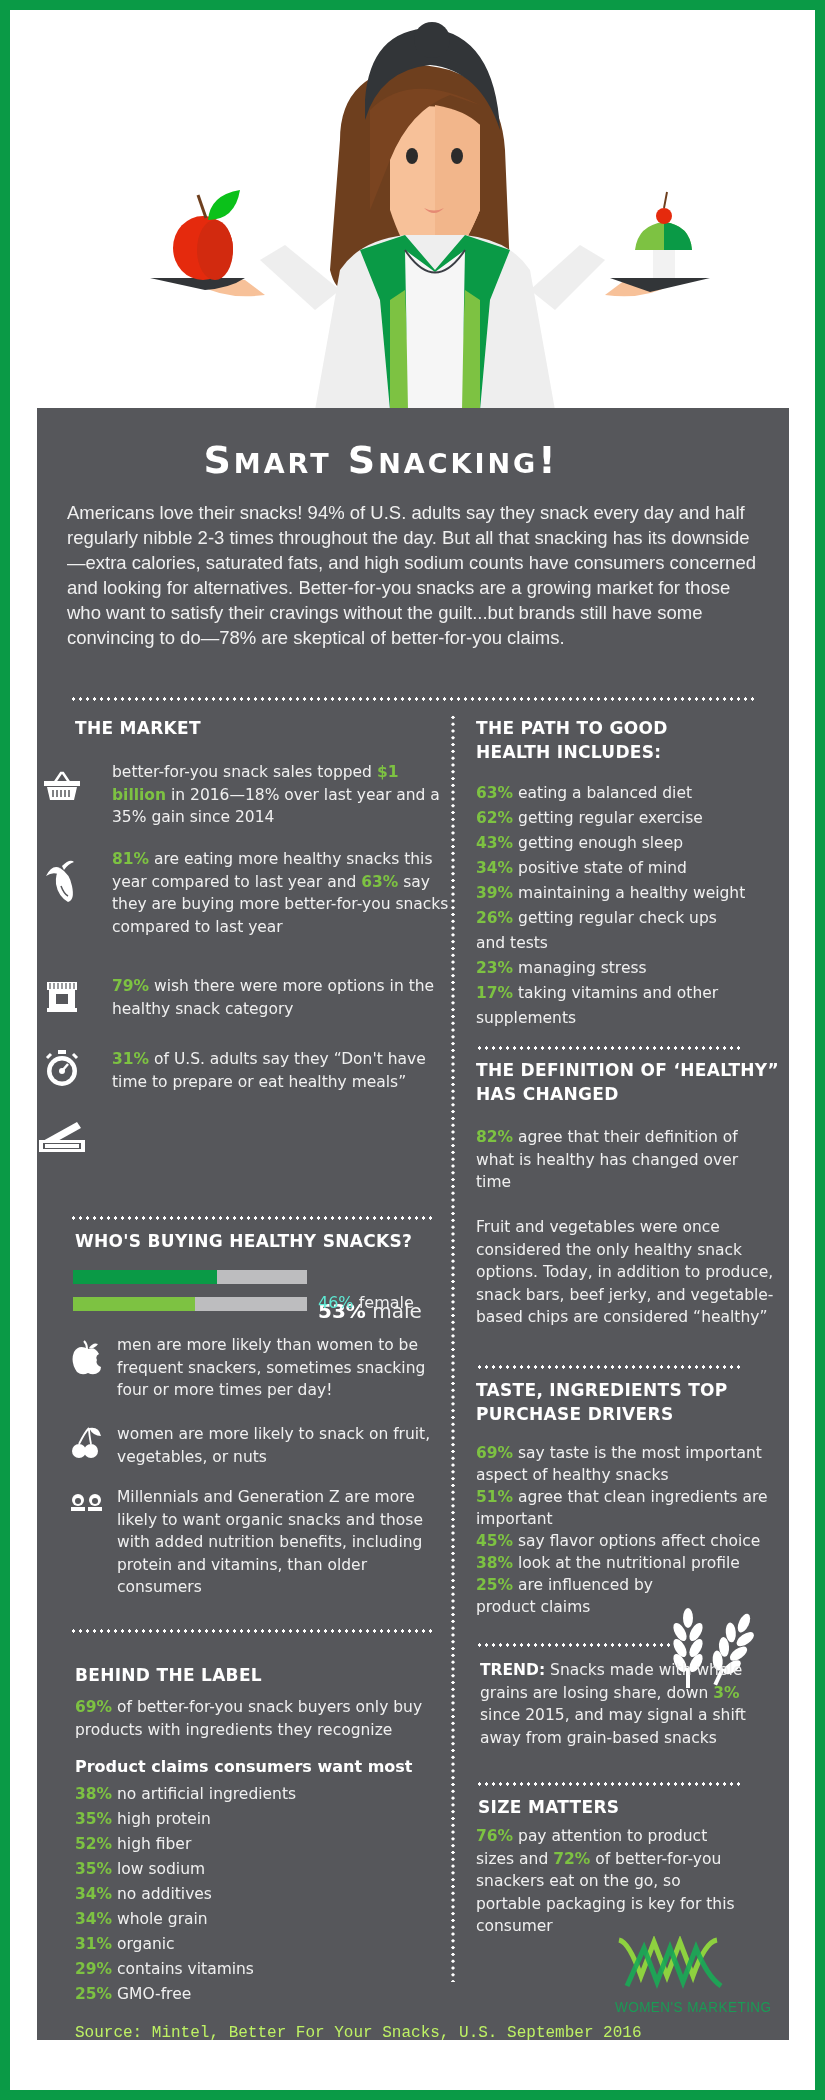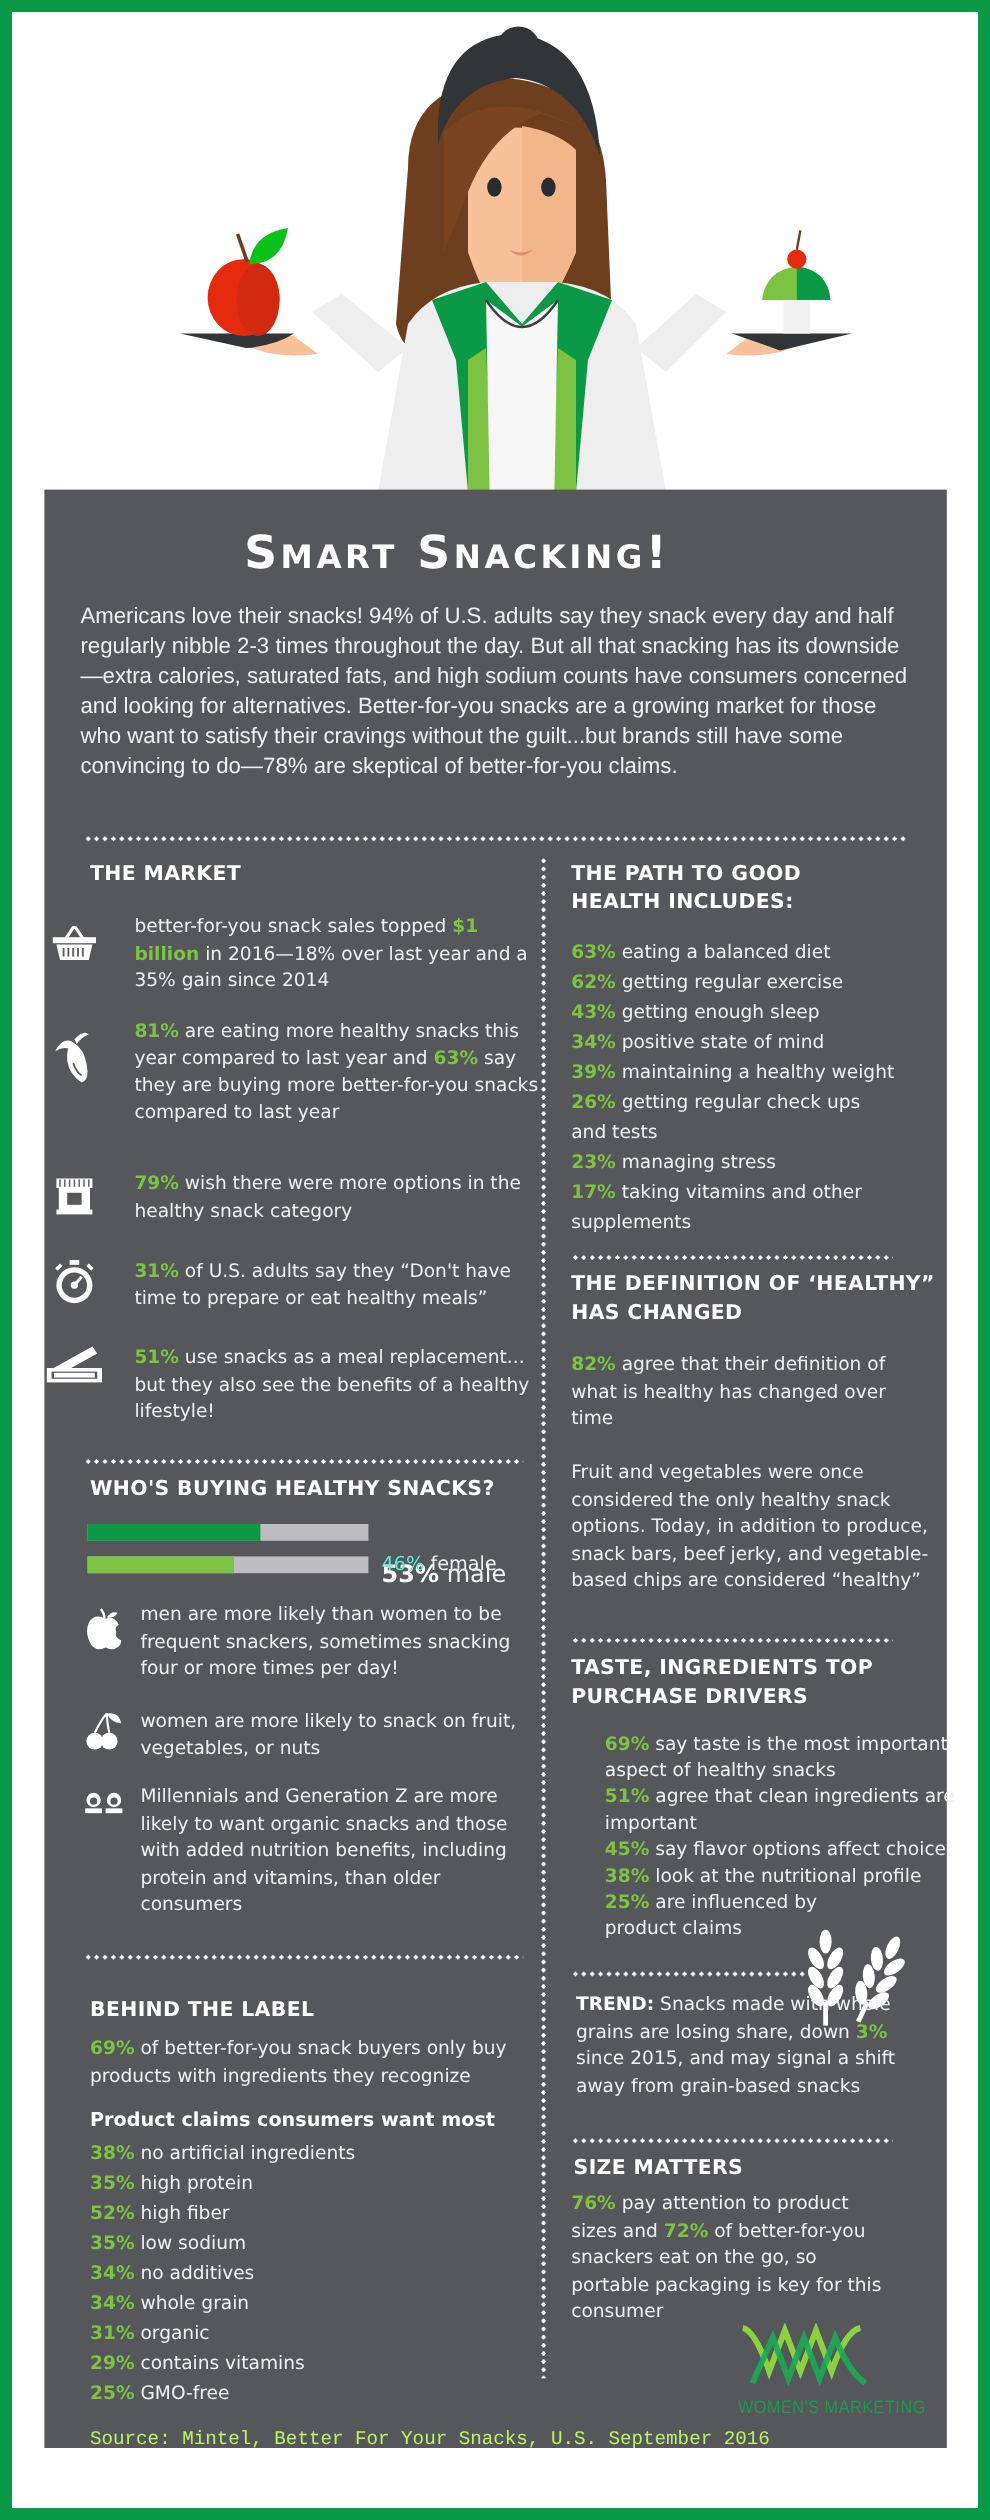--- a/index.html
+++ b/index.html
@@ -129,21 +129,20 @@
   <div class="txt" style="left:75px; top:640px; width:340px;"><span class="g">31%</span><span> of U.S. adults say they “Don't have time to prepare or eat healthy meals”</span></div>
 
   <div class="icon" style="left:0px; top:712px; width:50px;">
     <svg width="50" height="36" viewBox="0 0 50 36">
         <path d="M4 22 L40 2 L44 8 L8 28 Z" fill="#fff"></path>
         <rect x="2" y="20" width="46" height="12" fill="#fff"></rect>
         <rect x="6" y="23" width="38" height="6" fill="#56575b"></rect>
         <rect x="8" y="24" width="34" height="4" fill="#fff"></rect>
       </svg>
   </div>
-  <div class="txt" style="left:75px; top:712px; width:330px;"><span class="g">51%</span><span> use snacks as a meal replacement... but they also see the benefits of a healthy lifestyle!</span></div>
 
   <div class="dots-h" style="left:33px; top:808px; width:366px;"></div>
 
   <div class="h2" style="left:38px; top:821px;">WHO'S BUYING HEALTHY SNACKS?</div>
   <div class="bar" style="left:36px; top:862px; width:234px;">
       <div class="fill" style="width:61.5%; background:#0a9a46;"></div>
     </div>
   <div class="txt" style="left:281px; top:892px; font-size:20px;"><span style="font-weight:bold;color:#fff">53%</span><span> male</span></div>
   <div class="bar" style="left:36px; top:889px; width:234px;">
       <div class="fill" style="width:52%; background:#7dc242;"></div>
@@ -224,21 +223,21 @@
     </div>
   <div class="txt" style="left:439px; top:718px; width:290px;"><span class="g">82%</span><span> agree that their definition of what is healthy has changed over time</span></div>
   <div class="txt" style="left:439px; top:808px; width:300px;">Fruit and vegetables were once considered the only healthy snack options. Today, in addition to produce, snack bars, beef jerky, and vegetable-based chips are considered “healthy”</div>
 
   <div class="dots-h" style="left:439px; top:957px; width:268px;"></div>
 
   <div class="h2" style="left:439px; top:970px;">
       <div>TASTE, INGREDIENTS TOP</div>
       <div>PURCHASE DRIVERS</div>
     </div>
-  <div class="txt" style="left:439px; top:1034px; width:300px; line-height:22px;margin-left:28px;">
+  <div class="txt" style="left:439px; top:1034px; width:300px; line-height:22px;">
     <div><span class="g">69%</span><span> say taste is the most important aspect of healthy snacks</span></div>
     <div><span class="g">51%</span><span> agree that clean ingredients are important</span></div>
     <div><span class="g">45%</span><span> say flavor options affect choice</span></div>
     <div><span class="g">38%</span><span> look at the nutritional profile</span></div>
     <div style="width:190px;"><span class="g">25%</span><span> are influenced by product claims</span></div>
   </div>
 
   <div class="dots-h" style="left:439px; top:1235px; width:200px;"></div>
 
   <div class="icon" style="left:633px; top:1200px; width:90px; height:82px;">

